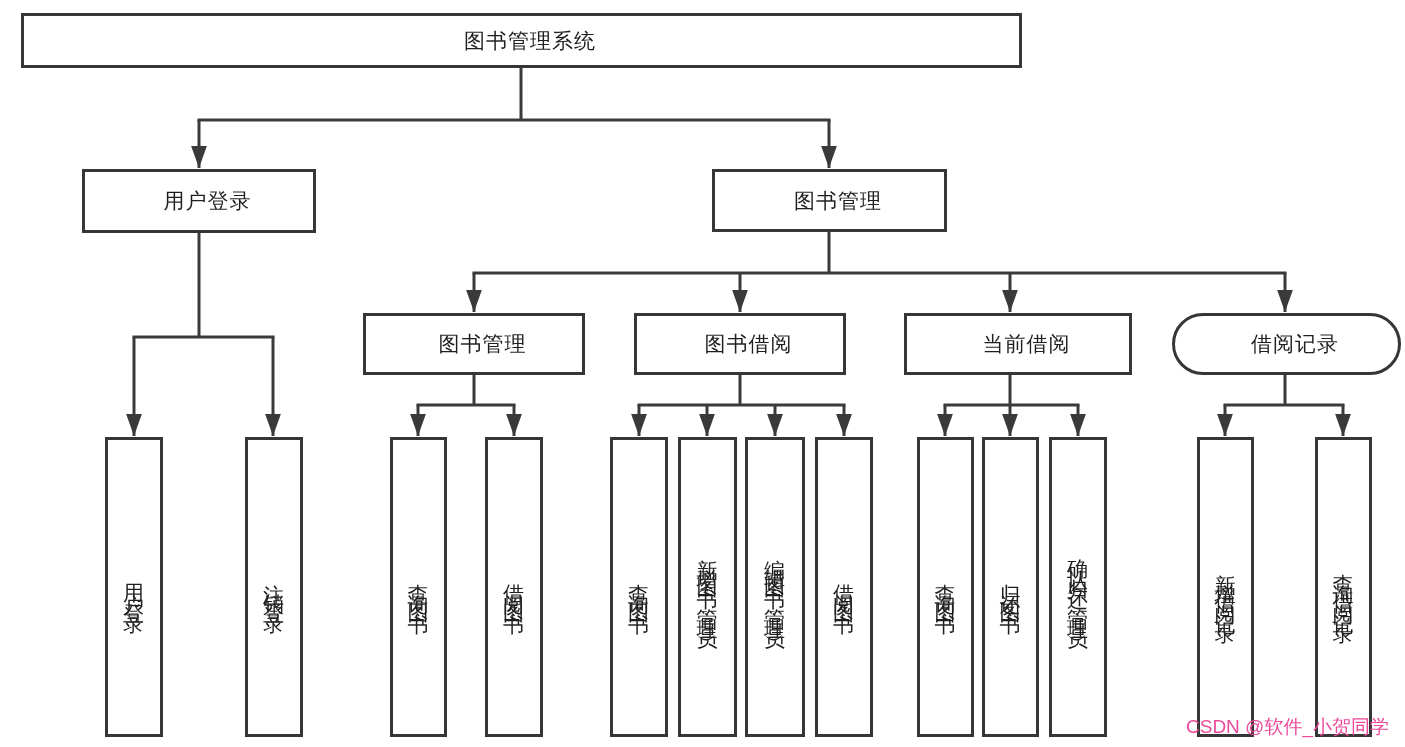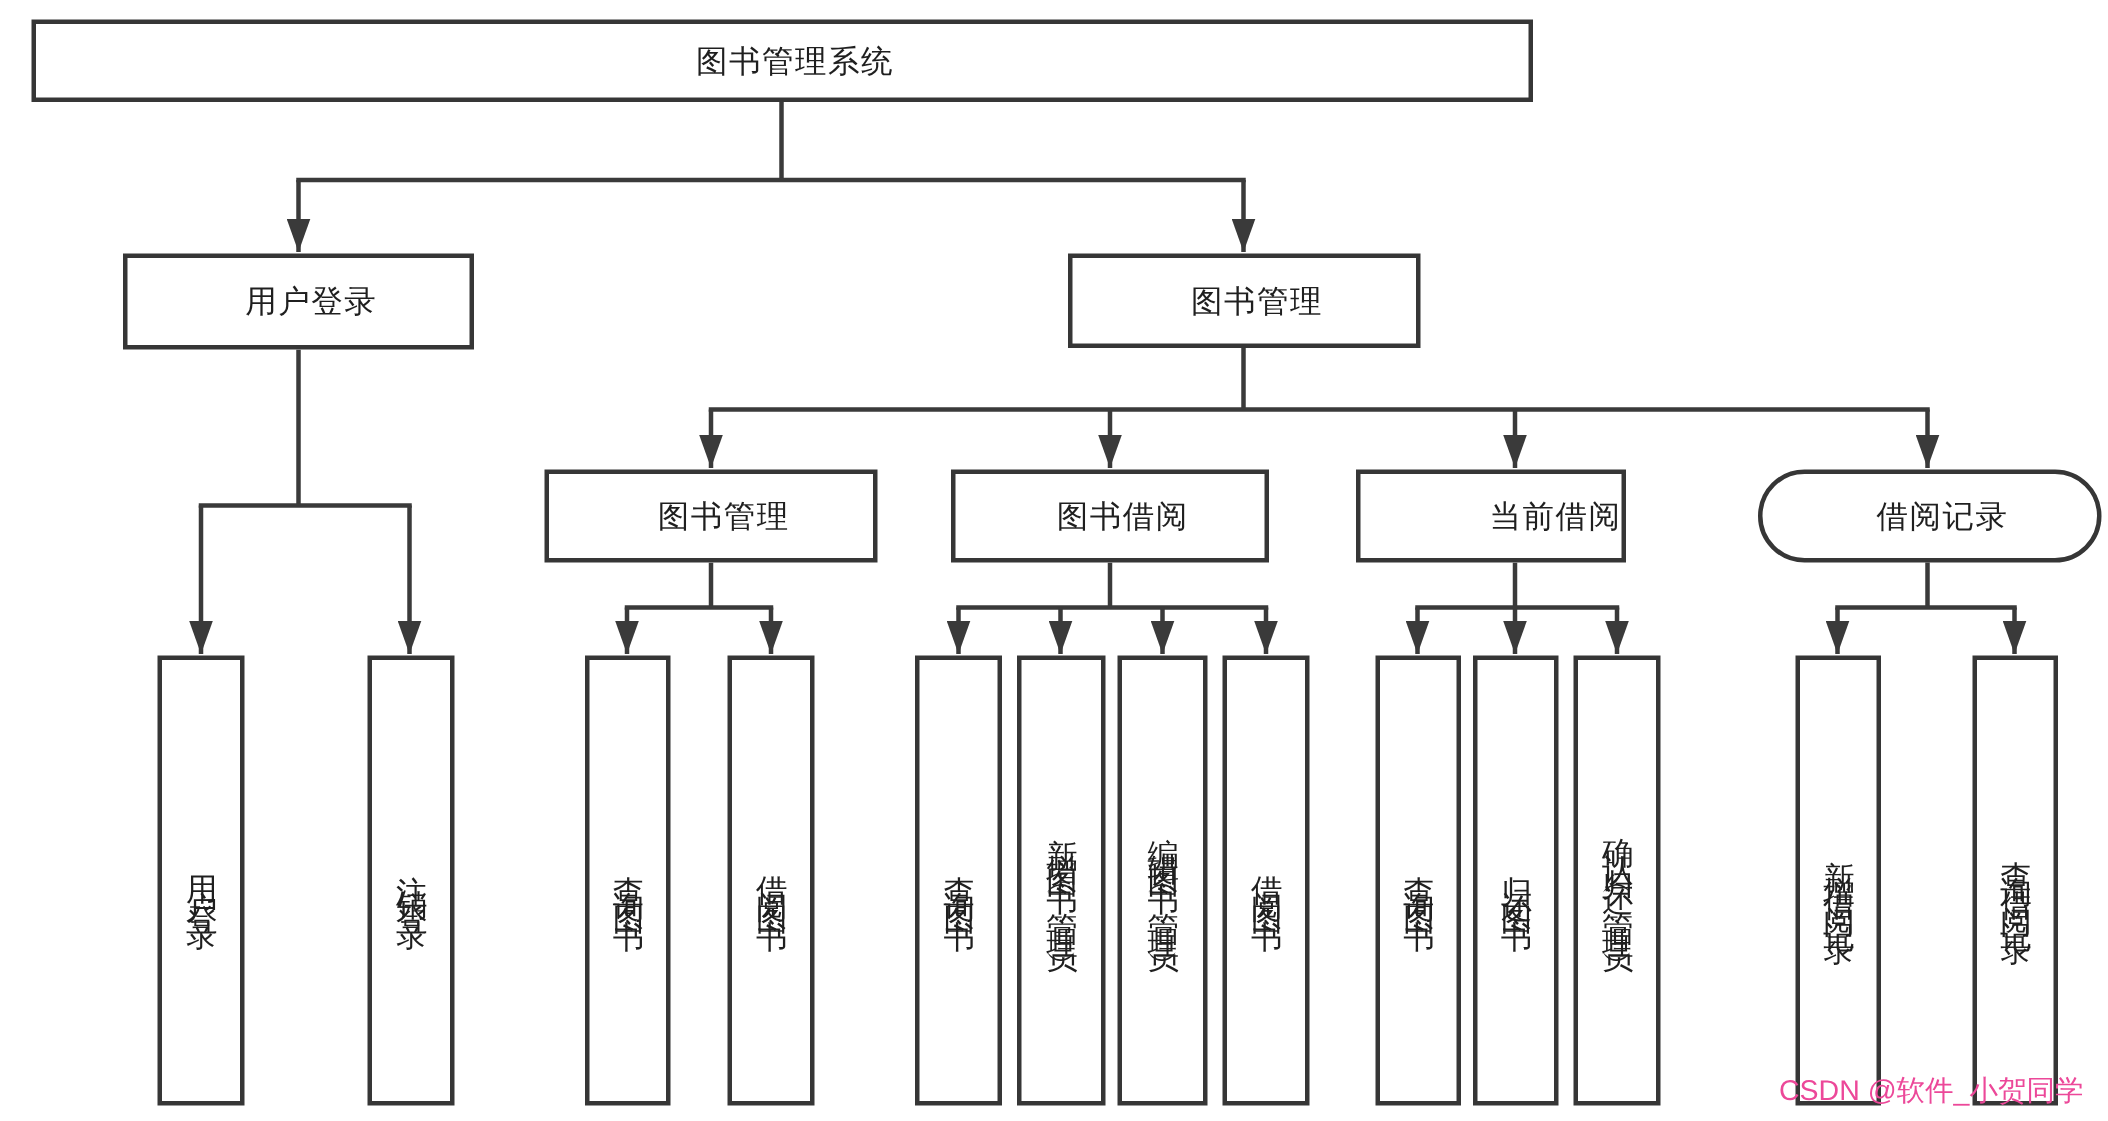--- a/index.html
+++ b/index.html
@@ -123,21 +123,21 @@
   <div class="box h-box" style="left:712px; top:169px; width:235px; height:63px;text-align:right;">
     <span>图书管理</span>
   </div>
 
   <div class="box h-box" style="left:363px; top:313px; width:222px; height:62px;">
     <span>图书管理</span>
   </div>
   <div class="box h-box" style="left:634px; top:313px; width:212px; height:62px;">
     <span>图书借阅</span>
   </div>
-  <div class="box h-box" style="left:904px; top:313px; width:180px; height:62px;justify-content:flex-end;">
+  <div class="box h-box" style="left:904px; top:313px; width:228px; height:62px;">
     <span>当前借阅</span>
   </div>
   <div class="box h-box" style="left:1172px; top:313px; width:229px; height:62px;border-radius:31px;">
     <span>借阅记录</span>
   </div>
 
   <div class="box v-box" style="left:105px; top:437px; width:58px; height:300px;">
     <span>用户登录</span>
   </div>
   <div class="box v-box" style="left:245px; top:437px; width:58px; height:300px;">

